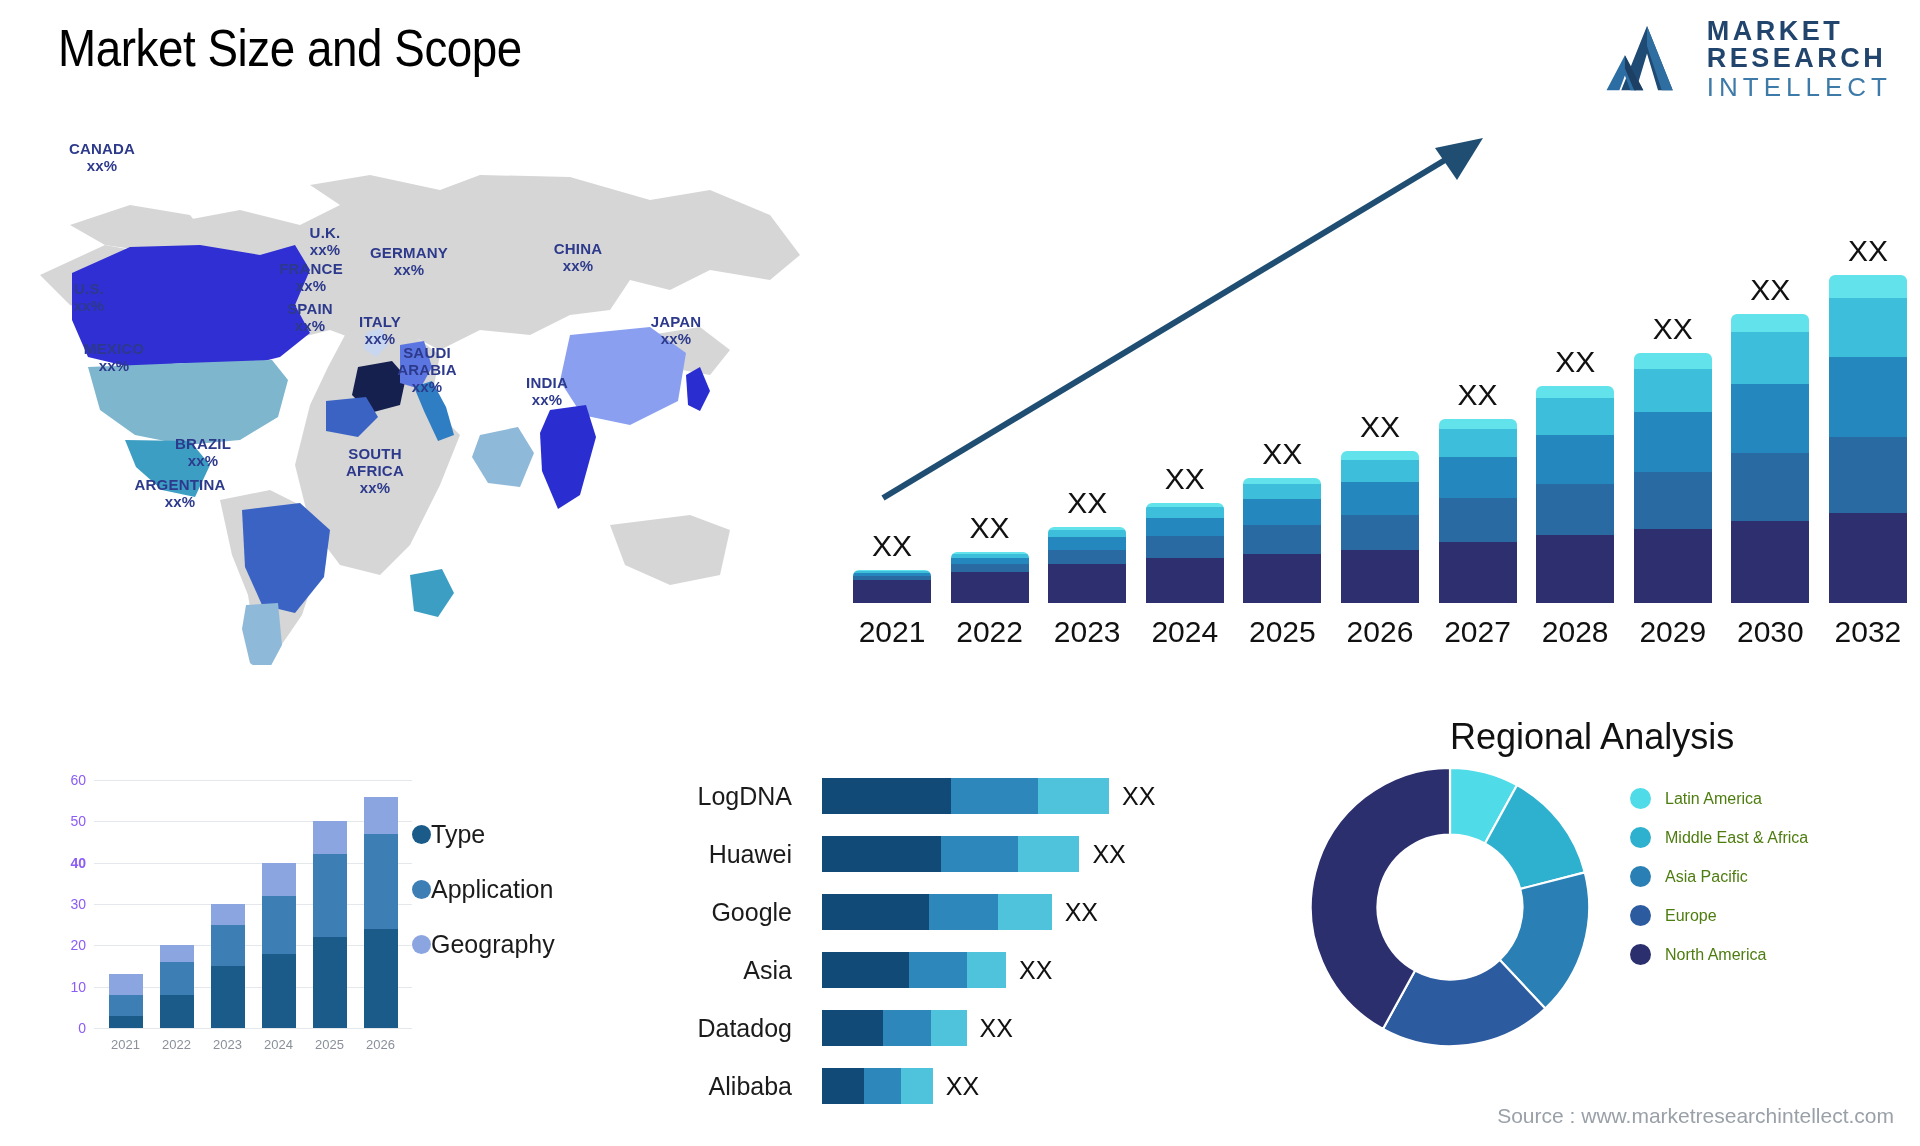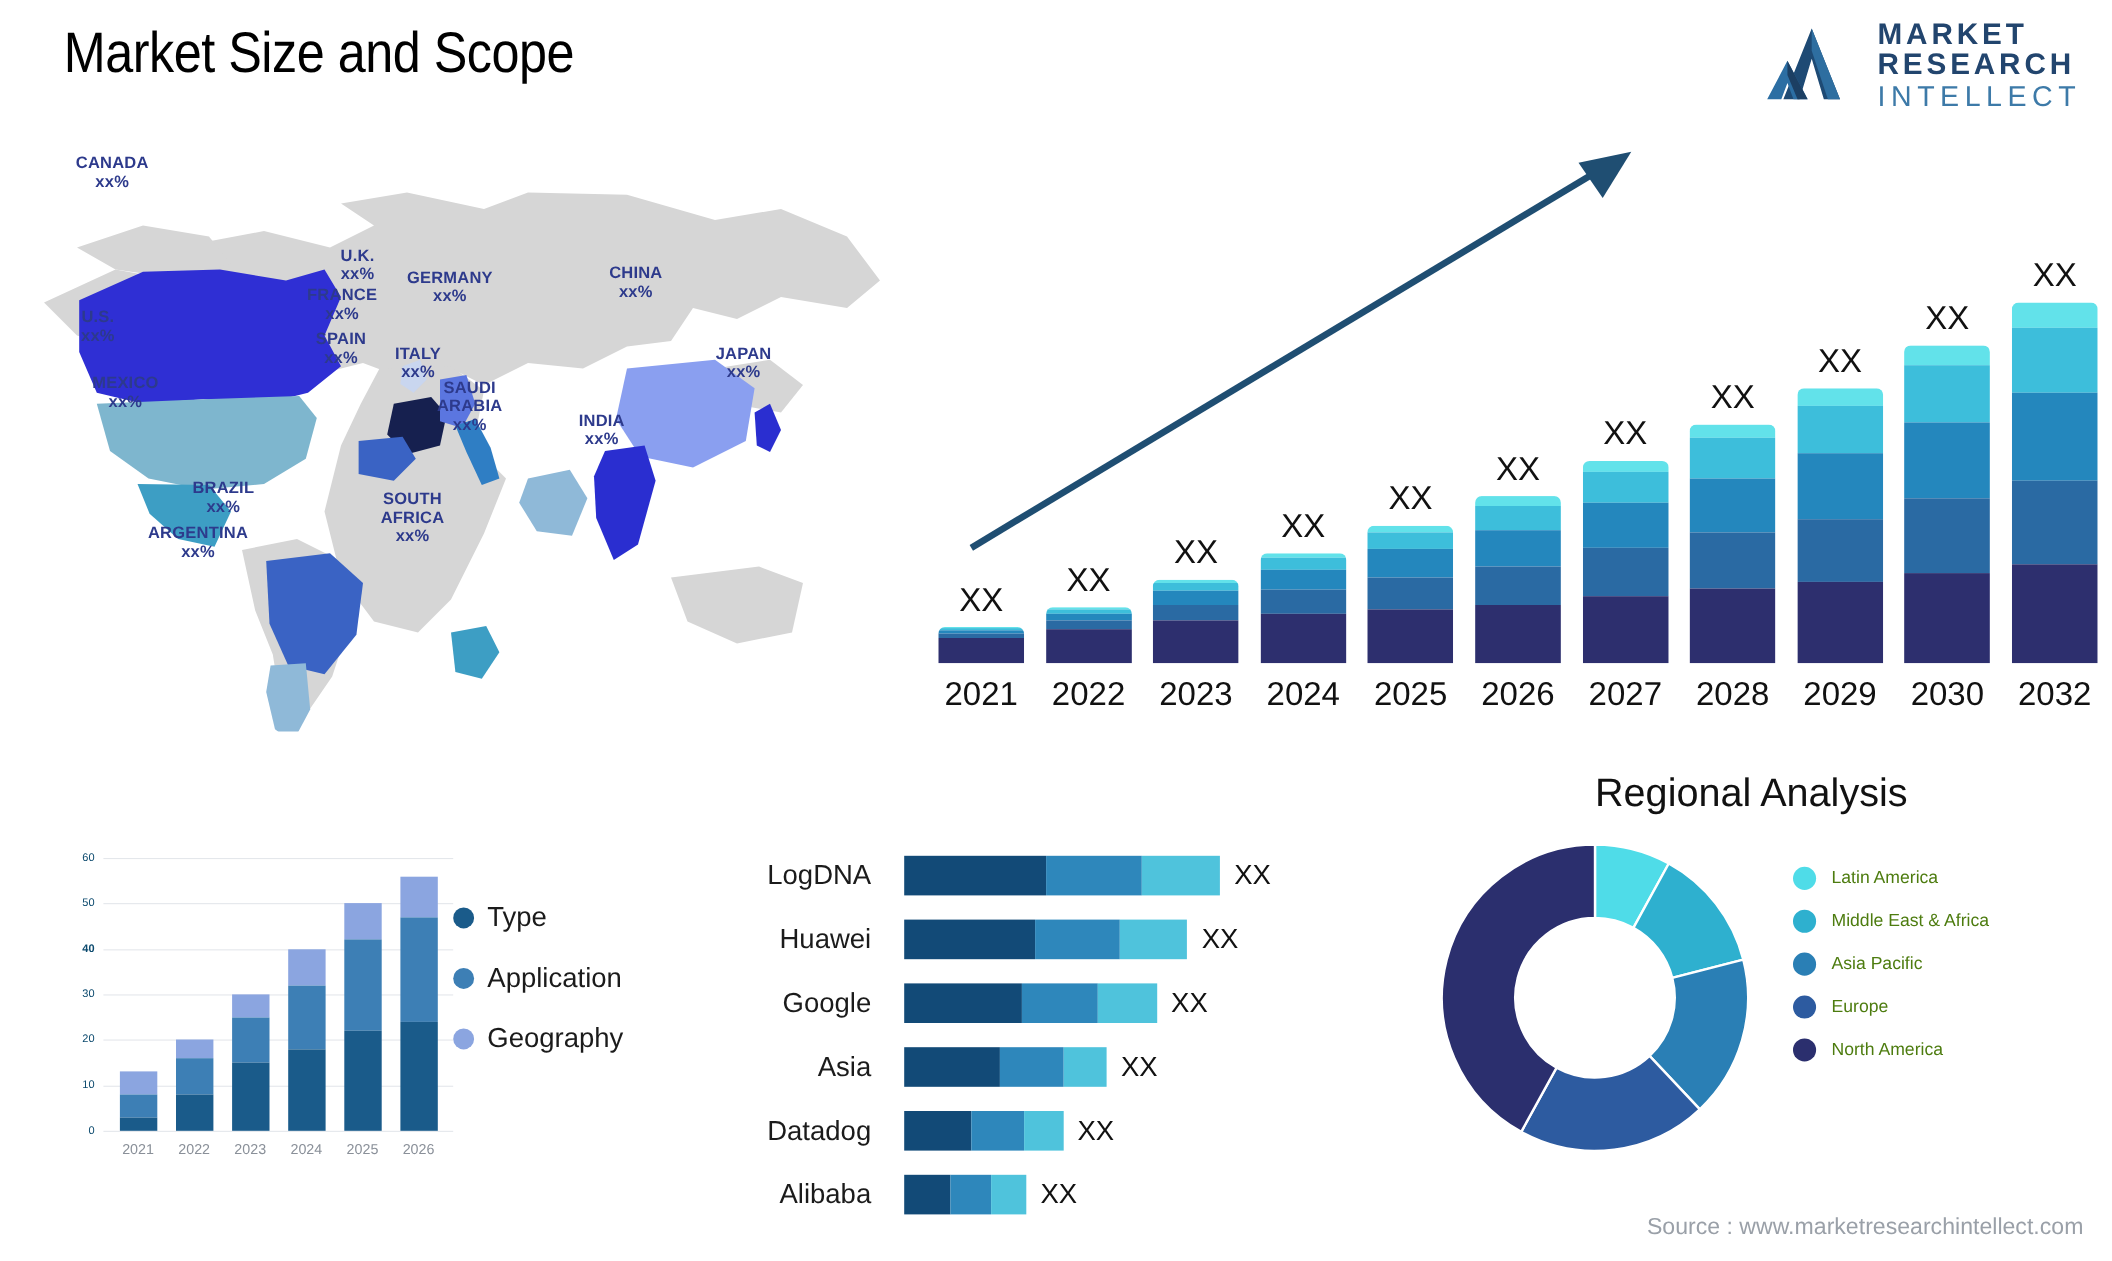--- a/index.html
+++ b/index.html
@@ -83,54 +83,54 @@
     color: #111;
   }
 
   
   #seg-panel { position: absolute; left: 40px; top: 700px; width: 600px; height: 430px; }
   #seg-title { left: 0; top: 0; }
   #seg-chart { position: absolute; left: 12px; top: 48px; width: 360px; height: 310px; }
   .seg-gridline { position: absolute; left: 42px; right: 0; height: 1px; background: #e4e7eb; }
   .seg-ytick {
     position: absolute; left: 0; width: 34px; text-align: right;
-    font-size: 10px; color: #0c4a6e; transform: translateY(-50%);
+    font-size: 14px; color: #8b5cf6; transform: translateY(-50%);
   }
   #seg-bars {
     position: absolute; left: 48px; right: 6px; bottom: 30px; height: 248px;
     display: flex; align-items: flex-end; justify-content: space-around;
   }
   .seg-col { width: 34px; display: flex; flex-direction: column-reverse; }
   .seg-seg { width: 100%; }
   #seg-xlabels {
     position: absolute; left: 48px; right: 6px; bottom: 2px; height: 24px;
     display: flex; justify-content: space-around; align-items: center;
   }
   .seg-xlabel { width: 34px; text-align: center; font-size: 13px; color: #8a9099; }
   #seg-legend { position: absolute; left: 372px; top: 120px; display: flex; flex-direction: column; gap: 26px; }
-  .seg-leg-row { display: flex; align-items: center; gap: 12px; }
+  .seg-leg-row { display: flex; align-items: center; }
   .seg-dot { width: 19px; height: 19px; border-radius: 50%; flex: 0 0 auto; }
   .seg-leg-label { font-size: 25px; color: #1b1b1b; }
 
   
   #players-panel { position: absolute; left: 640px; top: 700px; width: 520px; height: 420px; }
   #players-title { left: 175px; top: 0; }
   #players-list { position: absolute; left: 0; top: 72px; width: 100%; display: flex; flex-direction: column; gap: 10px; }
   .player-row { display: flex; align-items: center; height: 48px; }
   .player-name {
     width: 182px; text-align: right; padding-right: 30px;
     font-size: 25px; color: #1b1b1b;
   }
   .player-bar { display: flex; height: 36px; }
   .player-seg { height: 100%; }
   .player-value { margin-left: 13px; font-size: 25px; color: #111; }
 
   
   #region-panel { position: absolute; left: 1300px; top: 700px; width: 600px; height: 430px; }
-  #region-title { left: 150px; top: 0; }
+  #region-title { left: 150px; top: 16px; }
   #region-donut { position: absolute; left: 5px; top: 62px; width: 290px; height: 290px; }
   #region-legend { position: absolute; left: 330px; top: 88px; display: flex; flex-direction: column; gap: 18px; }
   .region-leg-row { display: flex; align-items: center; gap: 14px; }
   .region-dot { width: 21px; height: 21px; border-radius: 50%; flex: 0 0 auto; }
   .region-leg-label { font-size: 16px; color: #4d7c0f; line-height: 1.2; max-width: 180px; }
 
   
   #source-note {
     position: absolute; right: 26px; bottom: 18px;
     font-size: 21px; color: #9aa0a8;

